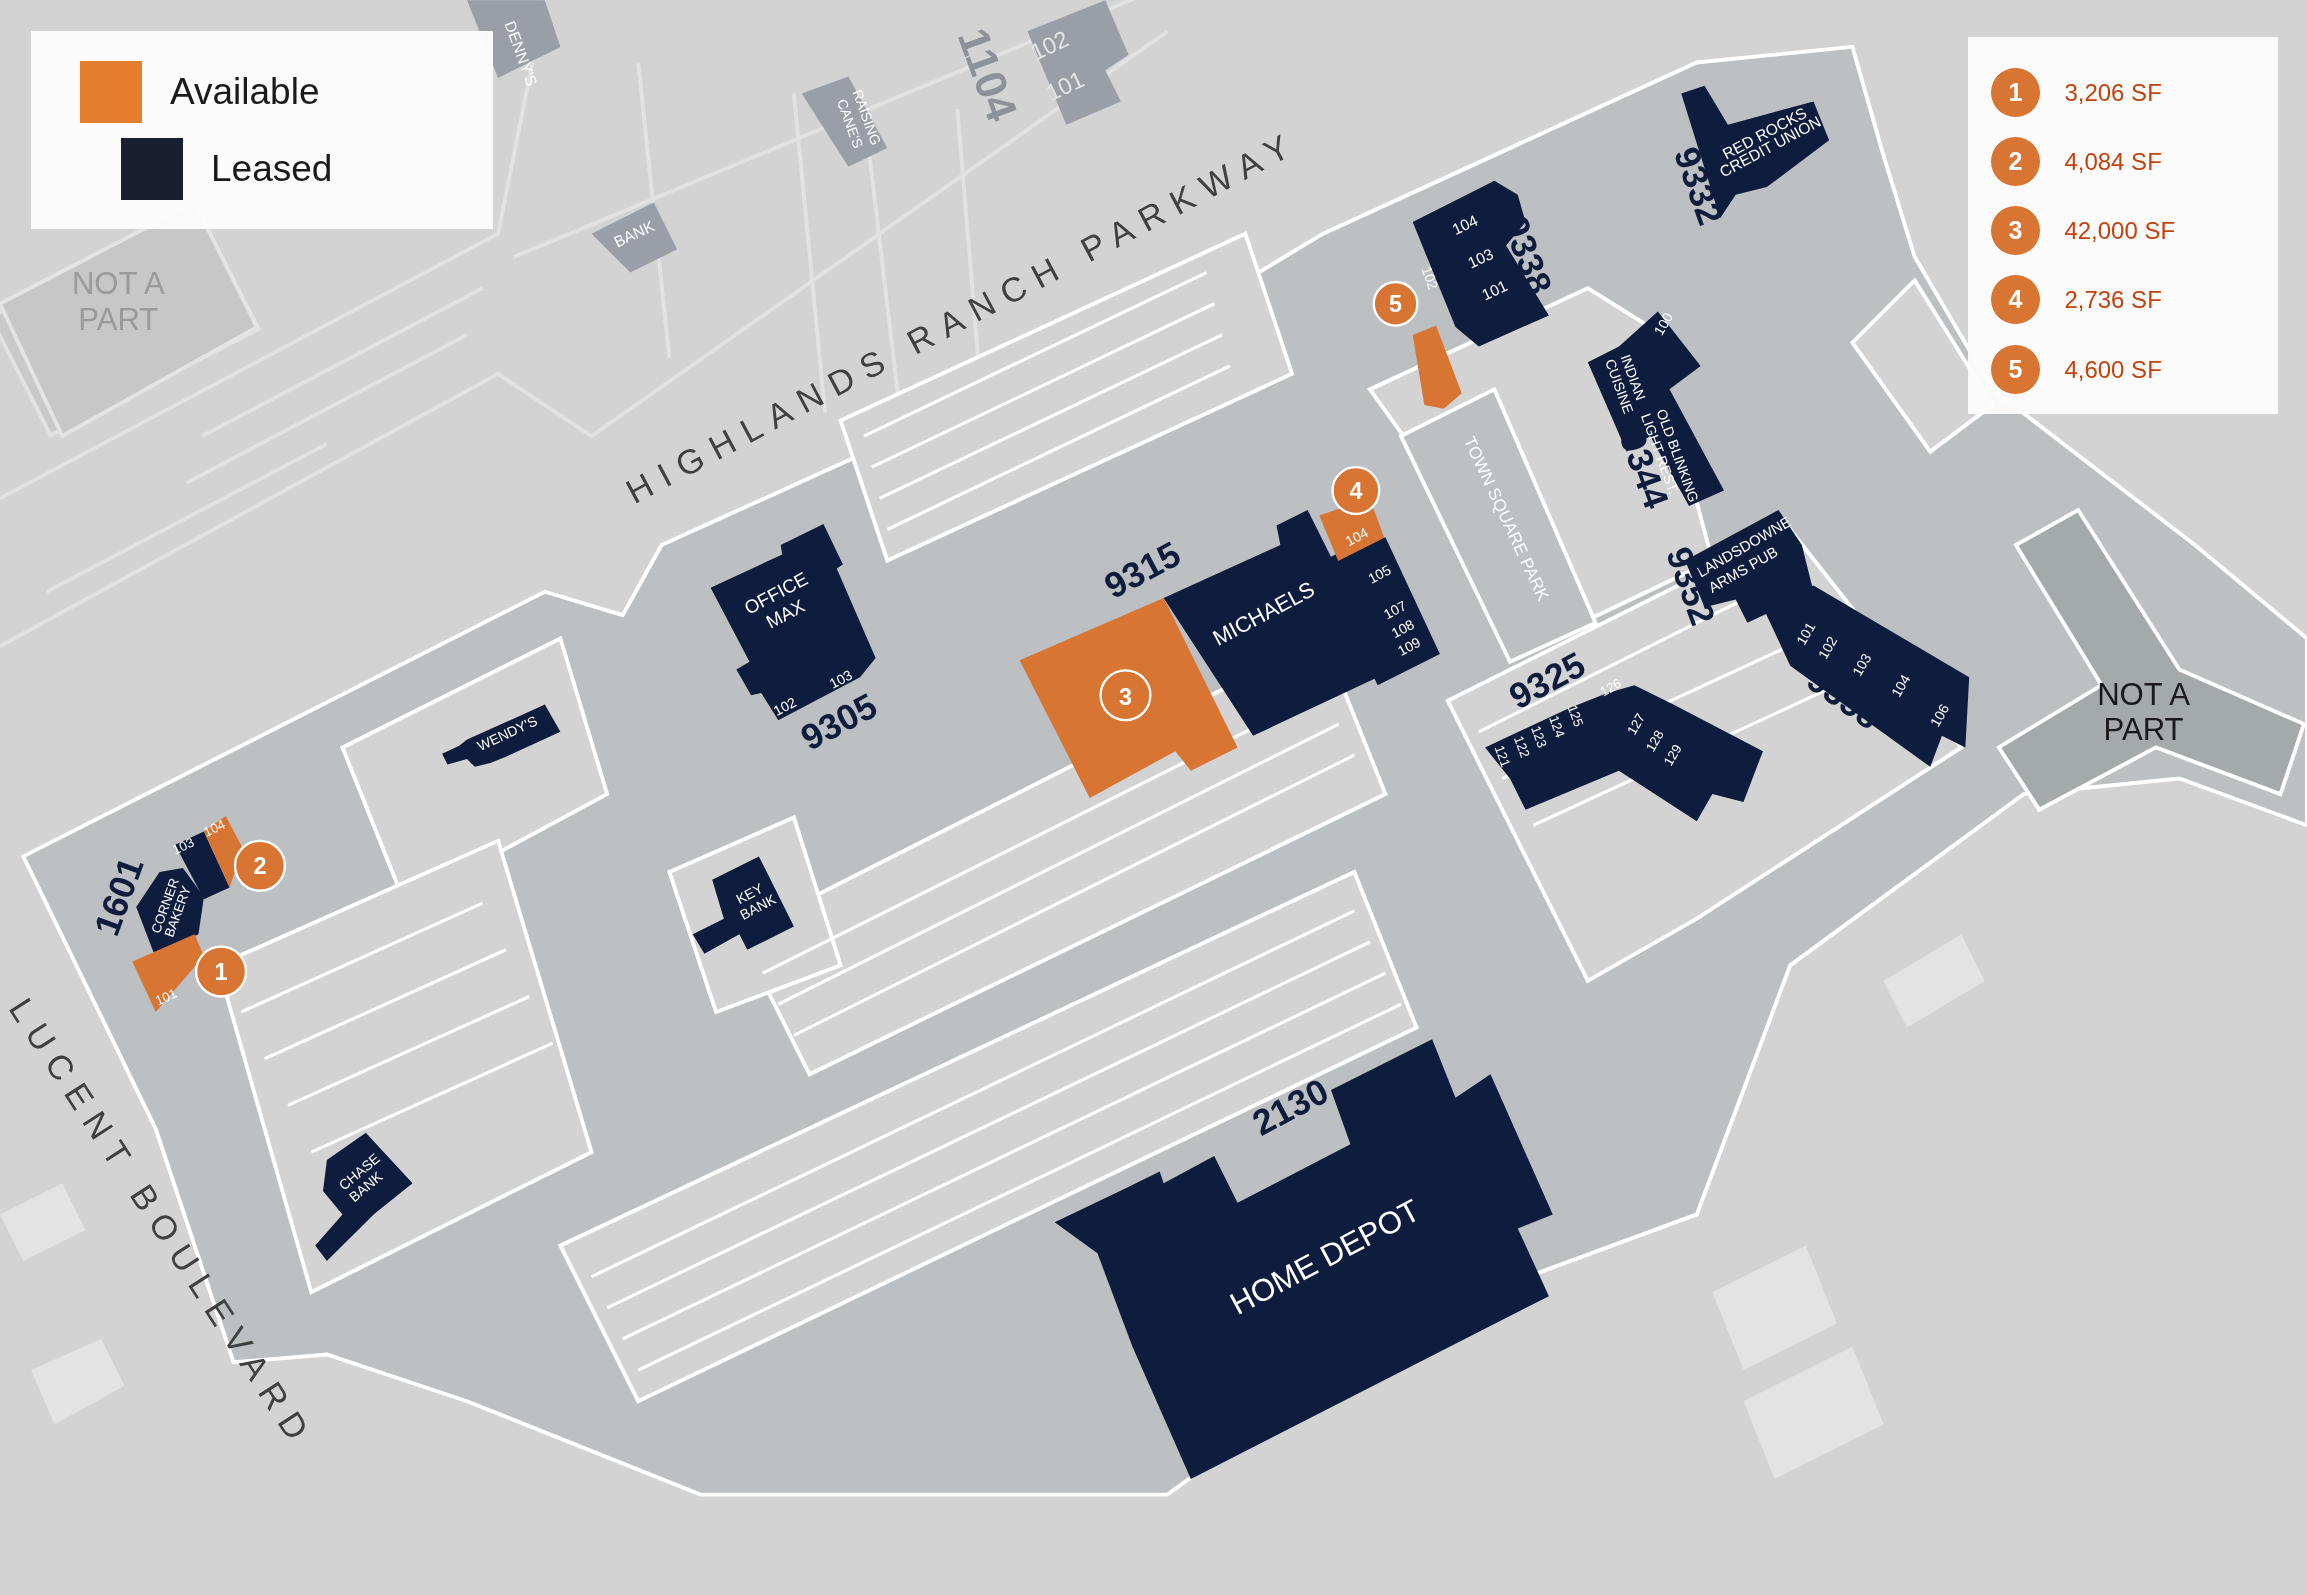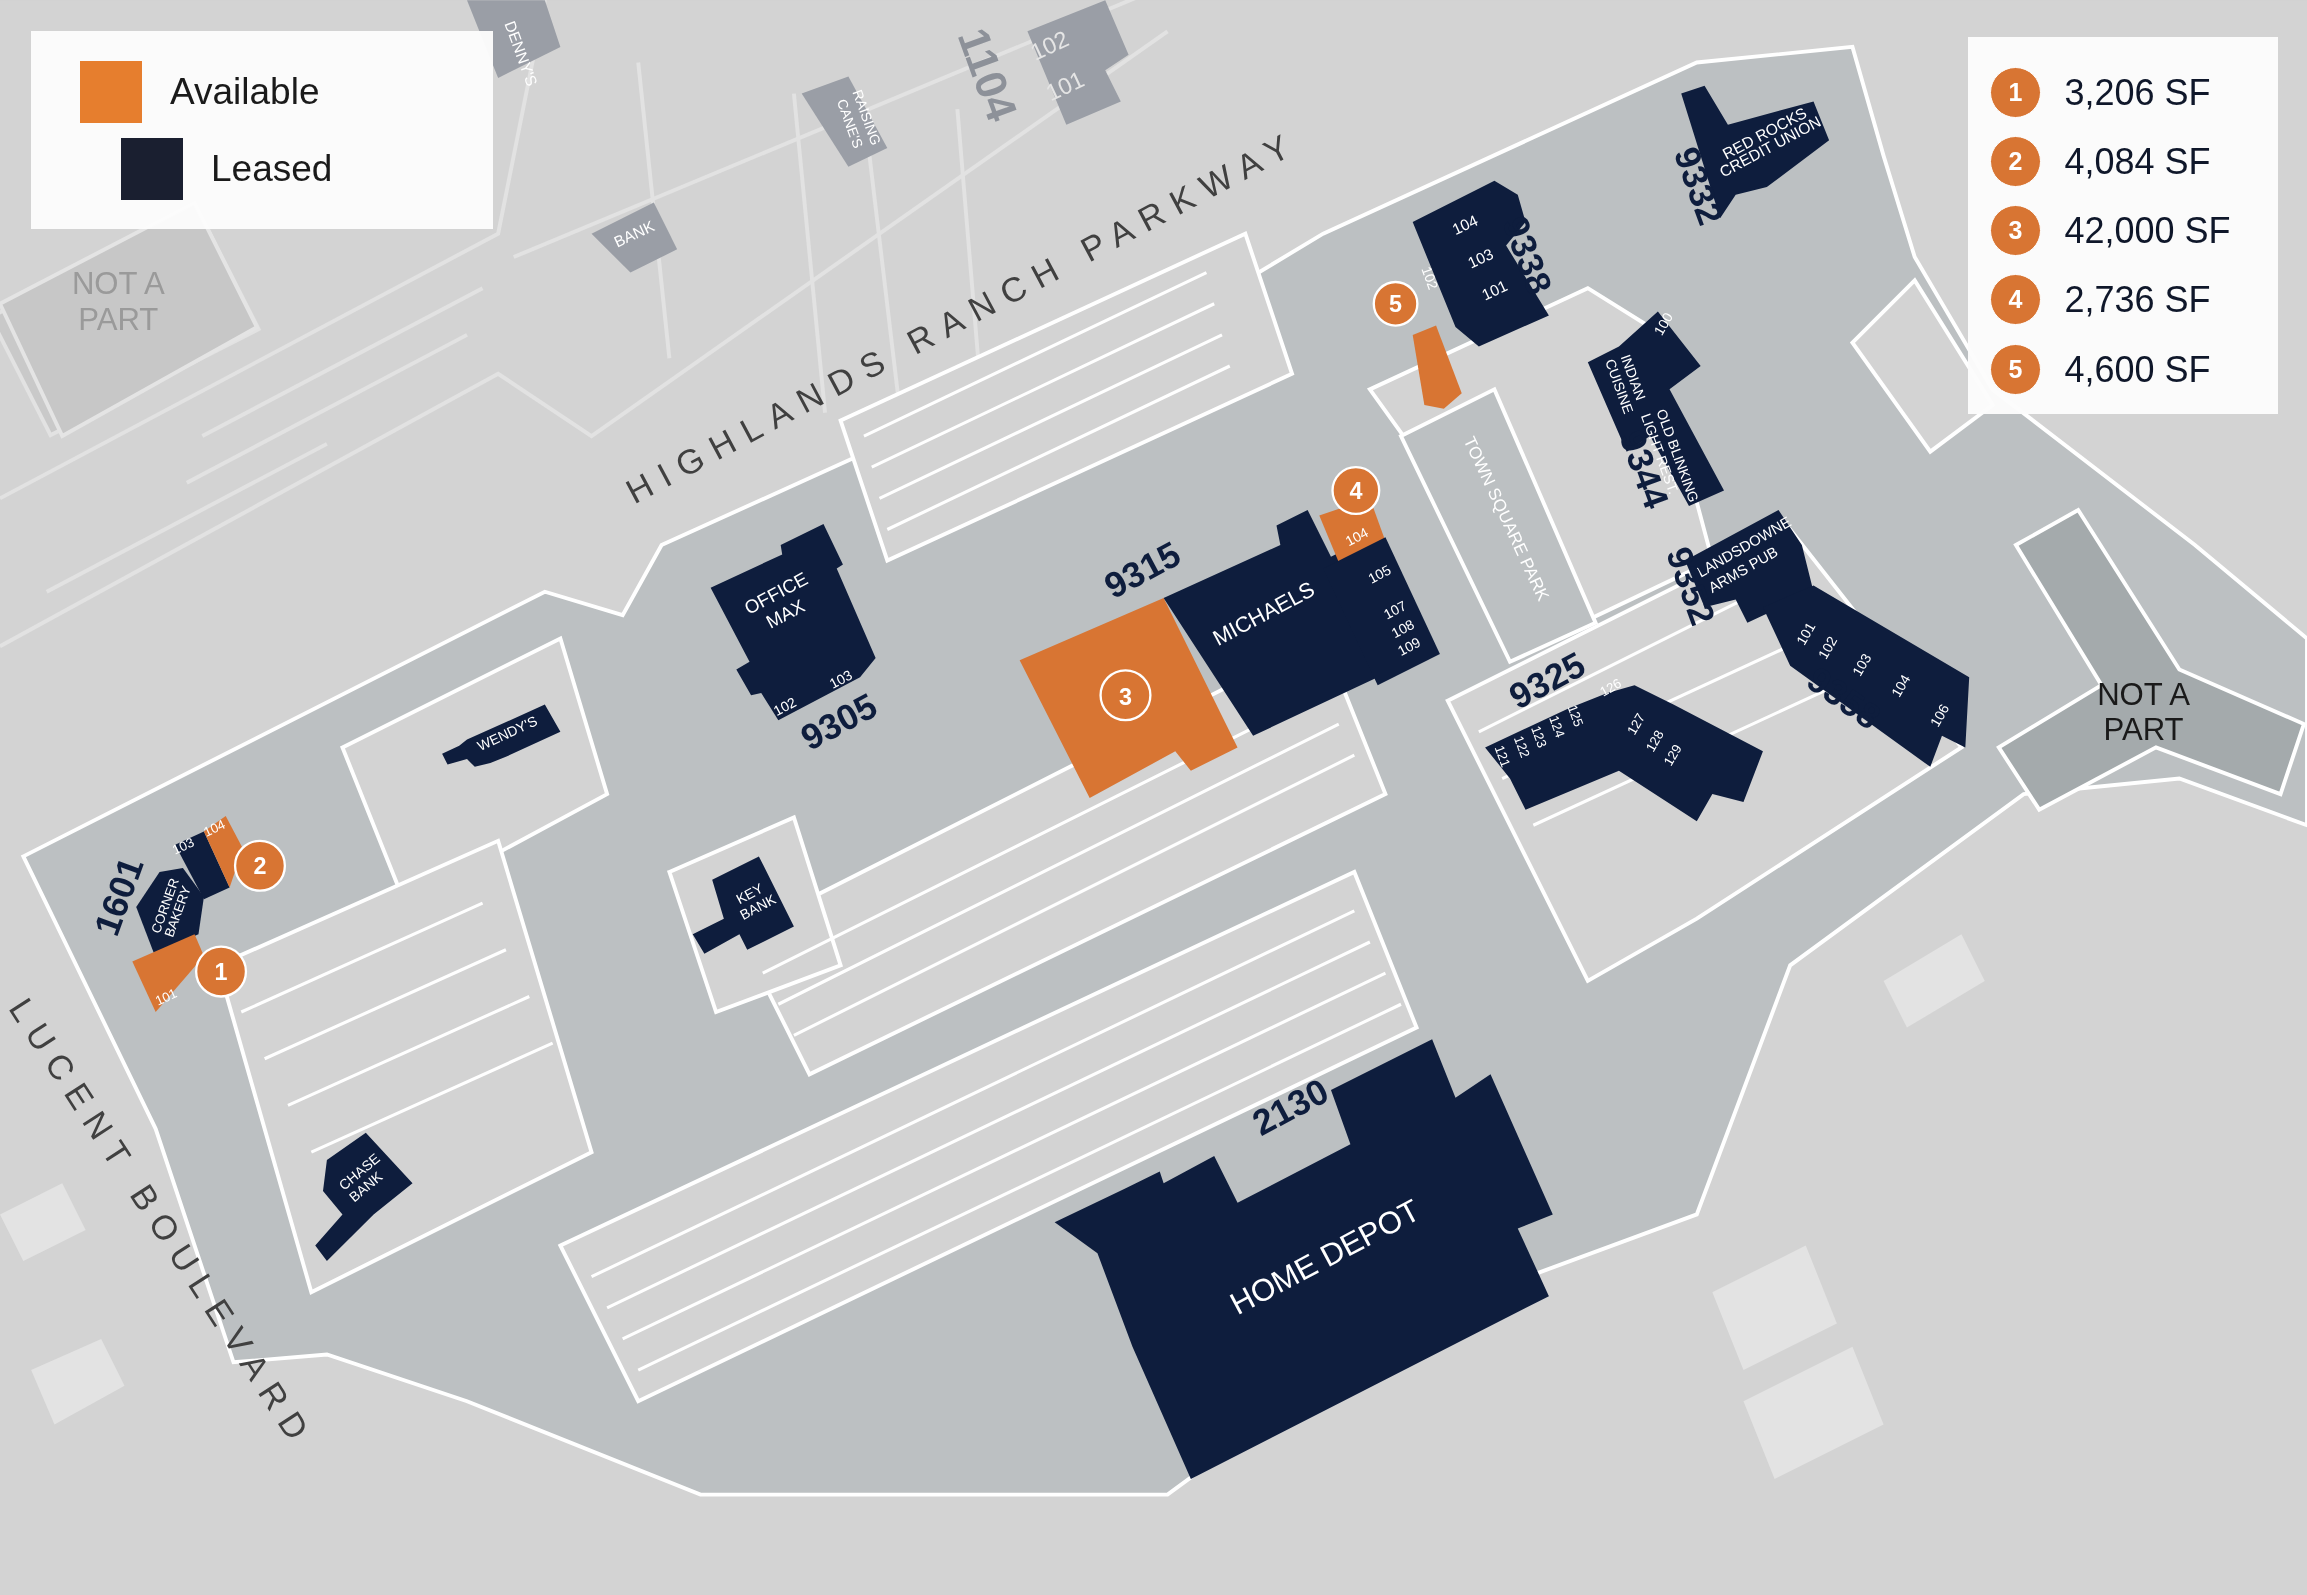--- a/index.html
+++ b/index.html
@@ -5,21 +5,21 @@
   html, body { margin:0; padding:0; }
   body { width:2307px; height:1596px; overflow:hidden; background:#d3d3d3; font-family:"Liberation Sans", sans-serif; }
   #map { position:absolute; left:0; top:0; width:2307px; height:1596px; }
   .legend-left { position:absolute; left:31px; top:31px; width:462px; height:198px; background:rgba(252,252,252,0.97); }
   .legend-left .row { position:absolute; left:29px; display:flex; align-items:center;margin-left:20px; }
   .legend-left .sw { width:62px; height:62px; }
   .legend-left .lbl { margin-left:28px; font-size:37px; color:#1a1a1a; }
   .legend-right { position:absolute; left:1968px; top:37px; width:310px; height:377px; background:rgba(252,252,252,0.97); }
   .legend-right .item { position:absolute; left:22px; display:flex; align-items:center; }
   .badge { width:51px; height:51px; border-radius:50%; background:#d87533; color:#fff; font-weight:bold; font-size:25px; display:flex; align-items:center; justify-content:center; border:1.6px solid #fff; box-sizing:border-box; }
-  .legend-right .sf { margin-left:23.4px; font-size:36px; color:#0f172a; }
+  .legend-right .sf { margin-left:23.4px; font-size:24px; color:#c2410c; }
   svg text { font-family:"Liberation Sans", sans-serif; }
 </style>
 </head>
 <body>
 
 <svg id="map" viewBox="0 0 2964 2050" xmlns="http://www.w3.org/2000/svg">
 
   <rect x="0" y="0" width="2964" height="2050" fill="#d3d3d3"></rect>
 
   <g fill="none" stroke="#e4e4e4" stroke-width="5" opacity="0.9">

